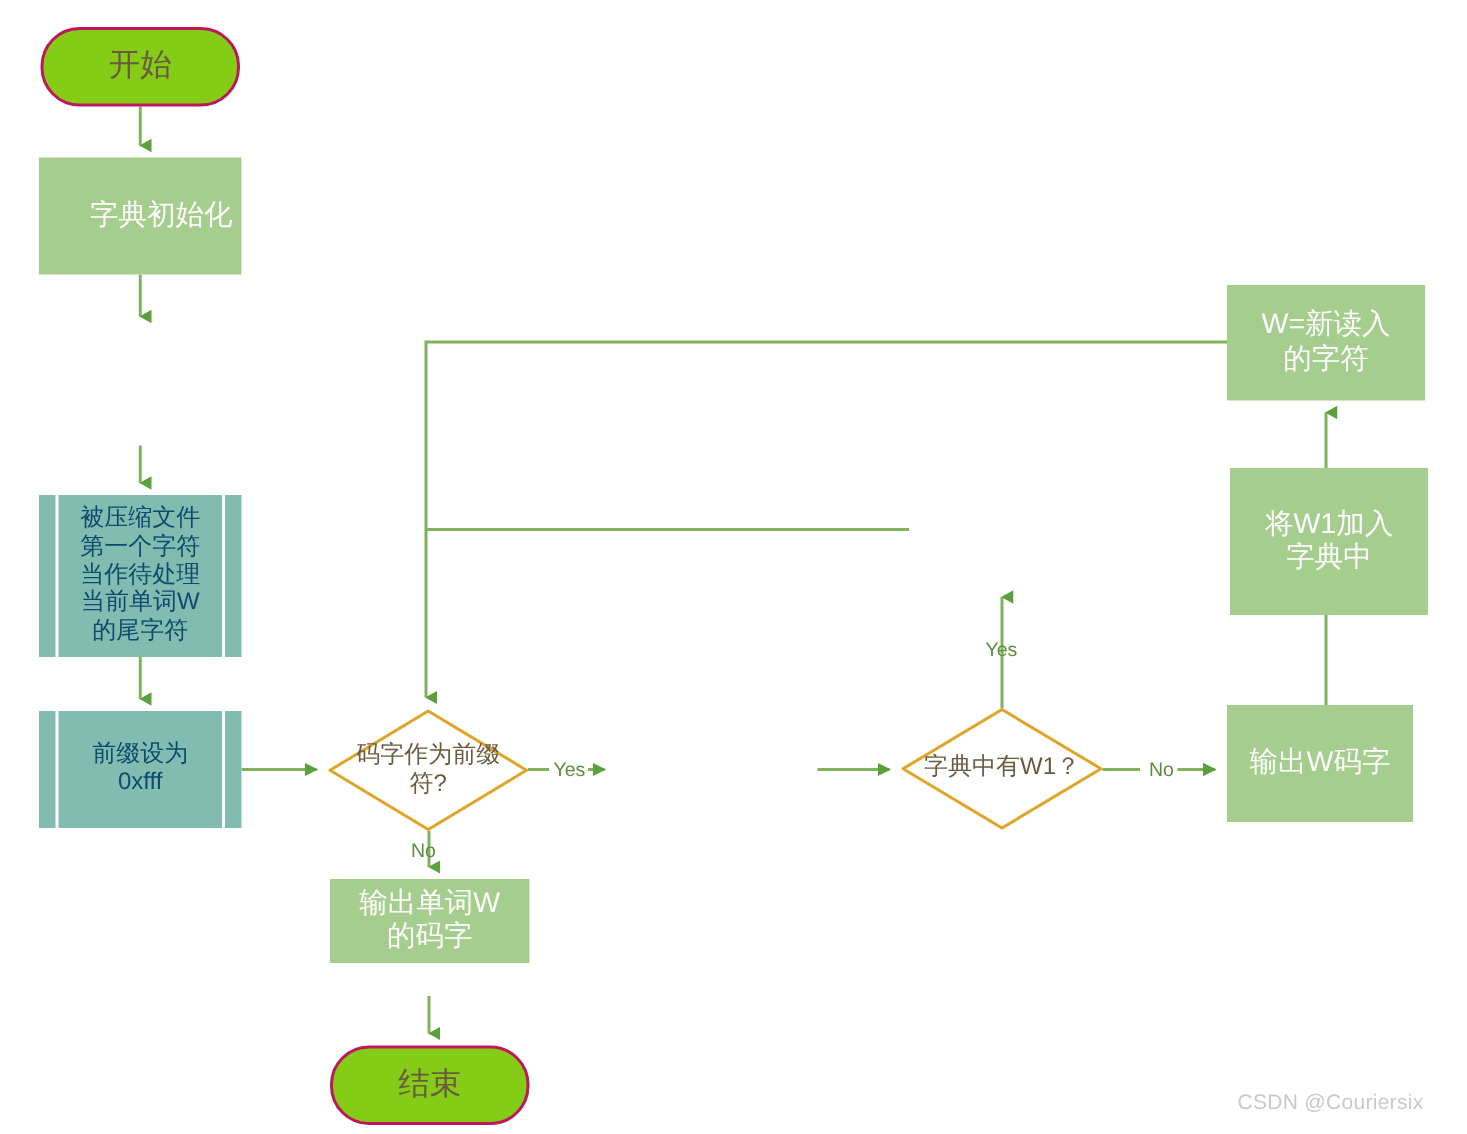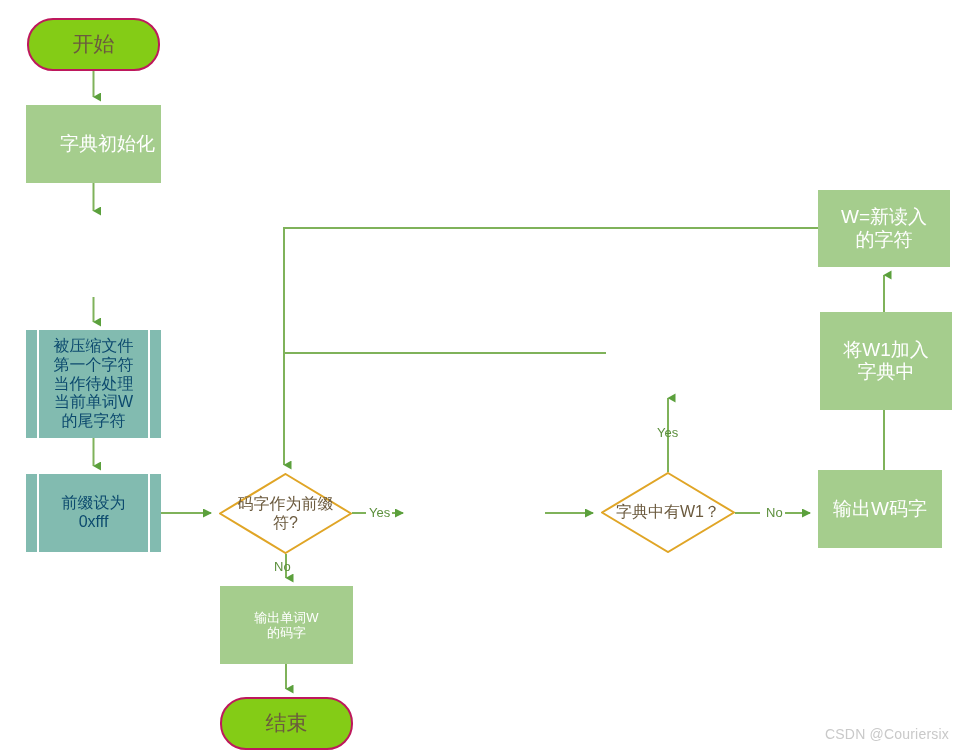--- a/index.html
+++ b/index.html
@@ -205,21 +205,21 @@
     <span class="label">将W1加入
 字典中</span>
   </div>
 
   <div class="node process" style="left:818px; top:190px; width:132px; height:77px; font-size:19px;">
     <span class="label">W=新读入
 的字符</span>
   </div>
 
 
-  <div class="node process" style="left:220px; top:586px; width:133px; height:78px; font-size:13px;">
+  <div class="node process" style="left:220px; top:586px; width:133px; height:56px; font-size:19px;">
     <span class="label">输出单词W
 的码字</span>
   </div>
 
   <div class="node terminator" style="left:220px; top:697px; width:133px; height:53px; font-size:21px;">
     <span class="label">结束</span>
   </div>
 
   <div class="edge-label" style="left:369px; top:506px;">Yes</div>
   <div class="edge-label" style="left:274px; top:560px;">No</div>

